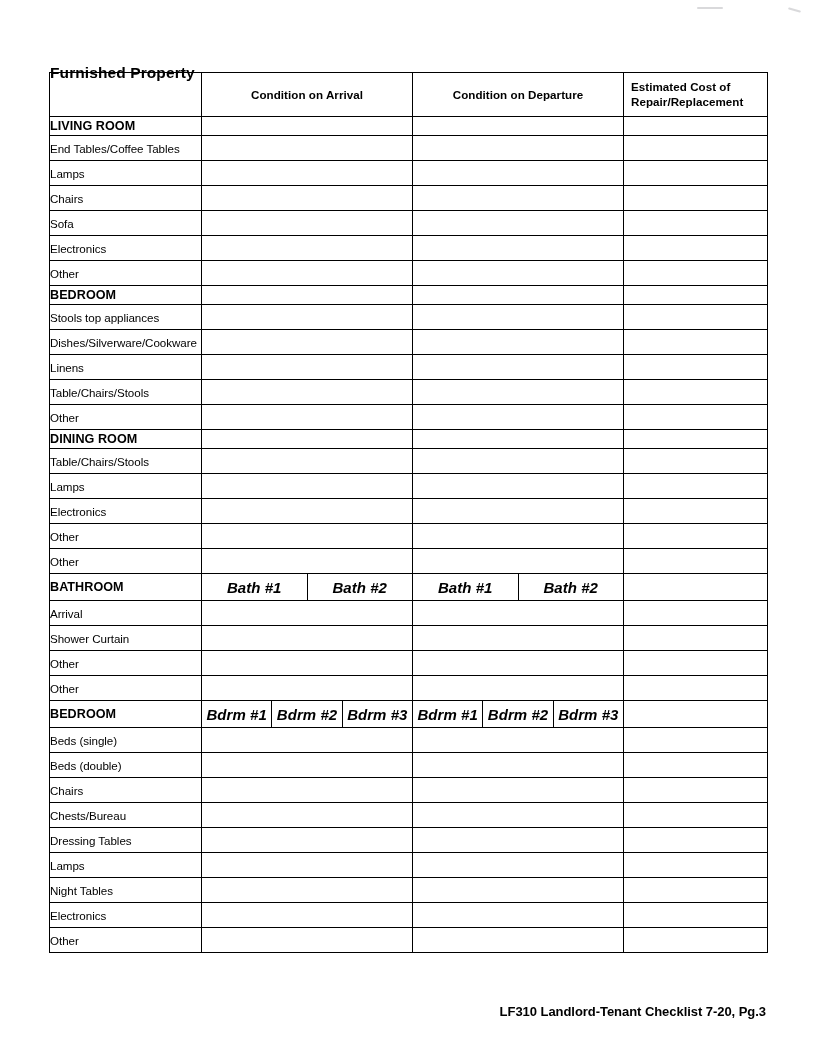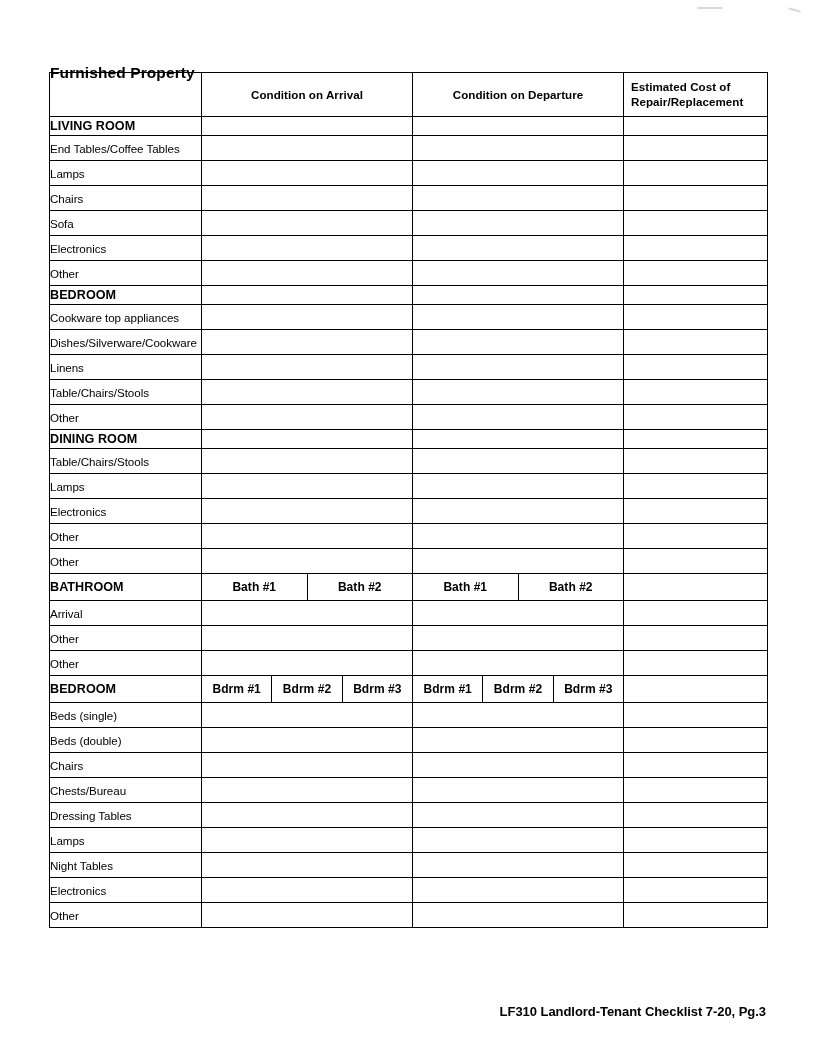--- a/index.html
+++ b/index.html
@@ -102,25 +102,26 @@
   .subrow {
     display: flex;
     width: 100%;
     height: 100%;
   }
   .subcell {
     flex: 1 1 0;
     display: flex;
     align-items: center;
     justify-content: center;
-    font-size: 12px;
+    font-size: 15px;
     font-weight: bold;
     letter-spacing: 0.05px;
     border-right: 1px solid #000000;
     box-sizing: border-box;
+    font-style: italic;
   }
   .subcell:last-child { border-right: 0; }
 
   .pad0 { padding: 0 !important; }
 
   .footer {
     position: absolute;
     right: 48px;
     top: 1004px;
     font-size: 13px;
@@ -195,21 +196,21 @@
           <td></td>
           <td></td>
         </tr>
         <tr class="section">
           <td class="lbl section">BEDROOM</td>
           <td></td>
           <td></td>
           <td></td>
         </tr>
         <tr>
-          <td class="lbl">Cookware top appliances</td>
+          <td class="lbl">Stools top appliances</td>
           <td></td>
           <td></td>
           <td></td>
         </tr>
         <tr>
           <td class="lbl">Dishes/Silverware/Cookware</td>
           <td></td>
           <td></td>
           <td></td>
         </tr>
@@ -278,20 +279,26 @@
           <td class="pad0">
             <div class="subrow">
               <div class="subcell">Bath #1</div>
               <div class="subcell">Bath #2</div>
             </div>
           </td>
           <td></td>
         </tr>
         <tr>
           <td class="lbl">Arrival</td>
+          <td></td>
+          <td></td>
+          <td></td>
+        </tr>
+        <tr>
+          <td class="lbl">Shower Curtain</td>
           <td></td>
           <td></td>
           <td></td>
         </tr>
         <tr>
           <td class="lbl">Other</td>
           <td></td>
           <td></td>
           <td></td>
         </tr>

